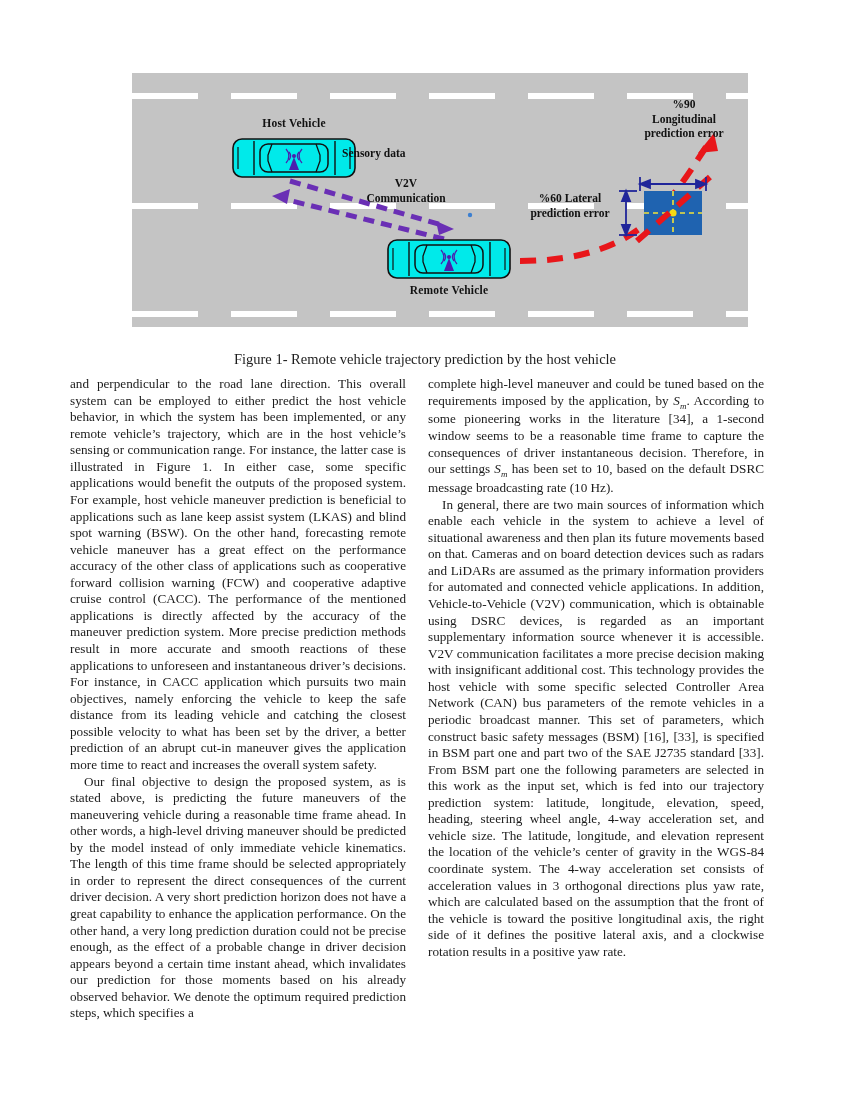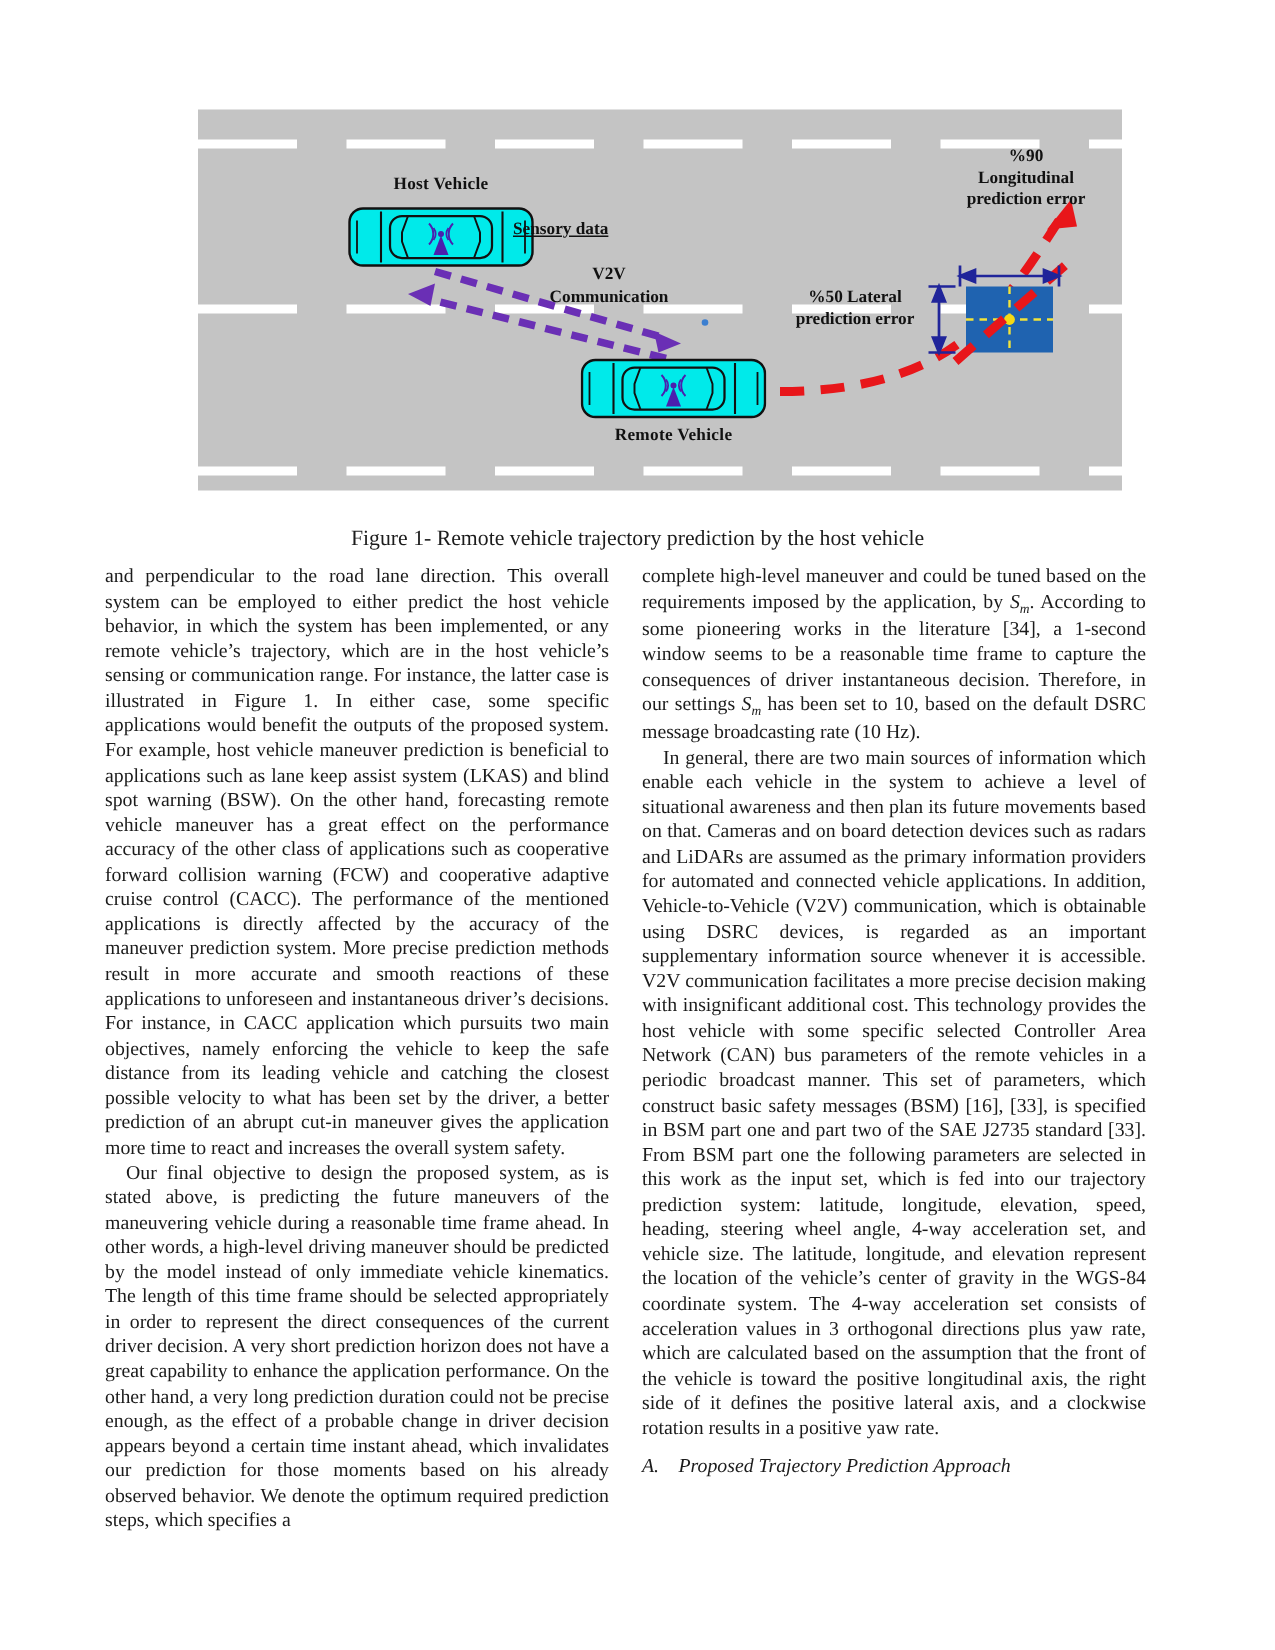--- a/index.html
+++ b/index.html
@@ -72,21 +72,21 @@
 
   .fig-text{
     position:absolute;
     font-weight:bold;
     font-family:"Liberation Serif", serif;
     color:#111;
     font-size:11.5px;
     line-height:1.28;
     text-align:center;
   }
-  #sensory-data-label{ left:210px; top:73px; text-align:center;text-decoration:underline; }
+  #sensory-data-label{ left:210px; top:73px; text-align:center; }
   #v2v-label{ left:219px; top:103px; width:110px; }
   #lateral-error-label{ left:388px; top:118px; width:100px; }
   #longitudinal-error-label{ left:487px; top:24px; width:130px; }
   #prediction-step-label{ left:508px; top:203px; width:118px; }
 
   .fig-text i{ font-style:italic; }
   .fig-text sup{ font-size:7.5px; font-style:italic; }
   .fig-text sub{ font-size:7.5px; }
 
   
@@ -258,21 +258,21 @@
       </div>
 
       <div class="fig-text" id="sensory-data-label">Sensory data</div>
 
       <div class="fig-text" id="v2v-label">
         <div>V2V</div>
         <div>Communication</div>
       </div>
 
       <div class="fig-text" id="lateral-error-label">
-        <div>%50 Lateral</div>
+        <div>%60 Lateral</div>
         <div>prediction error</div>
       </div>
 
       <div class="fig-text" id="longitudinal-error-label">
         <div>%90</div>
         <div>Longitudinal</div>
         <div>prediction error</div>
       </div>
 
 
@@ -286,18 +286,17 @@
     <div class="col">
       <p class="noindent">and perpendicular to the road lane direction. This overall system can be employed to either predict the host vehicle behavior, in which the system has been implemented, or any remote vehicle’s trajectory, which are in the host vehicle’s sensing or communication range. For instance, the latter case is illustrated in Figure 1. In either case, some specific applications would benefit the outputs of the proposed system. For example, host vehicle maneuver prediction is beneficial to applications such as lane keep assist system (LKAS) and blind spot warning (BSW). On the other hand, forecasting remote vehicle maneuver has a great effect on the performance accuracy of the other class of applications such as cooperative forward collision warning (FCW) and cooperative adaptive cruise control (CACC). The performance of the mentioned applications is directly affected by the accuracy of the maneuver prediction system. More precise prediction methods result in more accurate and smooth reactions of these applications to unforeseen and instantaneous driver’s decisions. For instance, in CACC application which pursuits two main objectives, namely enforcing the vehicle to keep the safe distance from its leading vehicle and catching the closest possible velocity to what has been set by the driver, a better prediction of an abrupt cut-in maneuver gives the application more time to react and increases the overall system safety.</p>
       <p>Our final objective to design the proposed system, as is stated above, is predicting the future maneuvers of the maneuvering vehicle during a reasonable time frame ahead. In other words, a high-level driving maneuver should be predicted by the model instead of only immediate vehicle kinematics. The length of this time frame should be selected appropriately in order to represent the direct consequences of the current driver decision. A very short prediction horizon does not have a great capability to enhance the application performance. On the other hand, a very long prediction duration could not be precise enough, as the effect of a probable change in driver decision appears beyond a certain time instant ahead, which invalidates our prediction for those moments based on his already observed behavior. We denote the optimum required prediction steps, which specifies a</p>
     </div>
 
     <div class="col">
       <p class="noindent"><span>complete high-level maneuver and could be tuned based on the requirements imposed by the application, by </span><var><span>S</span><sub>m</sub></var><span>. According to some pioneering works in the literature [34], a 1-second window seems to be a reasonable time frame to capture the consequences of driver instantaneous decision. Therefore, in our settings </span><var><span>S</span><sub>m</sub></var><span> has been set to 10, based on the default DSRC message broadcasting rate (10 Hz).</span></p>
 
       <p>In general, there are two main sources of information which enable each vehicle in the system to achieve a level of situational awareness and then plan its future movements based on that. Cameras and on board detection devices such as radars and LiDARs are assumed as the primary information providers for automated and connected vehicle applications. In addition, Vehicle-to-Vehicle (V2V) communication, which is obtainable using DSRC devices, is regarded as an important supplementary information source whenever it is accessible. V2V communication facilitates a more precise decision making with insignificant additional cost. This technology provides the host vehicle with some specific selected Controller Area Network (CAN) bus parameters of the remote vehicles in a periodic broadcast manner. This set of parameters, which construct basic safety messages (BSM) [16], [33], is specified in BSM part one and part two of the SAE J2735 standard [33]. From BSM part one the following parameters are selected in this work as the input set, which is fed into our trajectory prediction system: latitude, longitude, elevation, speed, heading, steering wheel angle, 4-way acceleration set, and vehicle size. The latitude, longitude, and elevation represent the location of the vehicle’s center of gravity in the WGS-84 coordinate system. The 4-way acceleration set consists of acceleration values in 3 orthogonal directions plus yaw rate, which are calculated based on the assumption that the front of the vehicle is toward the positive longitudinal axis, the right side of it defines the positive lateral axis, and a clockwise rotation results in a positive yaw rate.</p>
 
-      <h4><span class="sec-num">A.</span><span>Proposed Trajectory Prediction Approach</span></h4>
 
     </div>
 
   </div>
 </div>
 
 </body></html>

